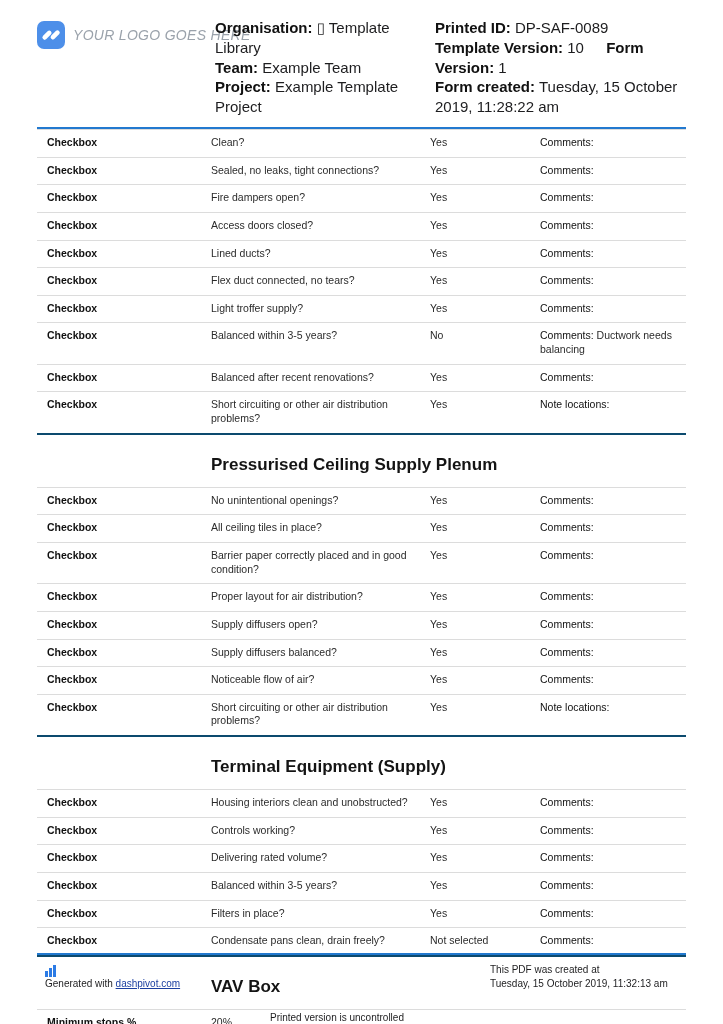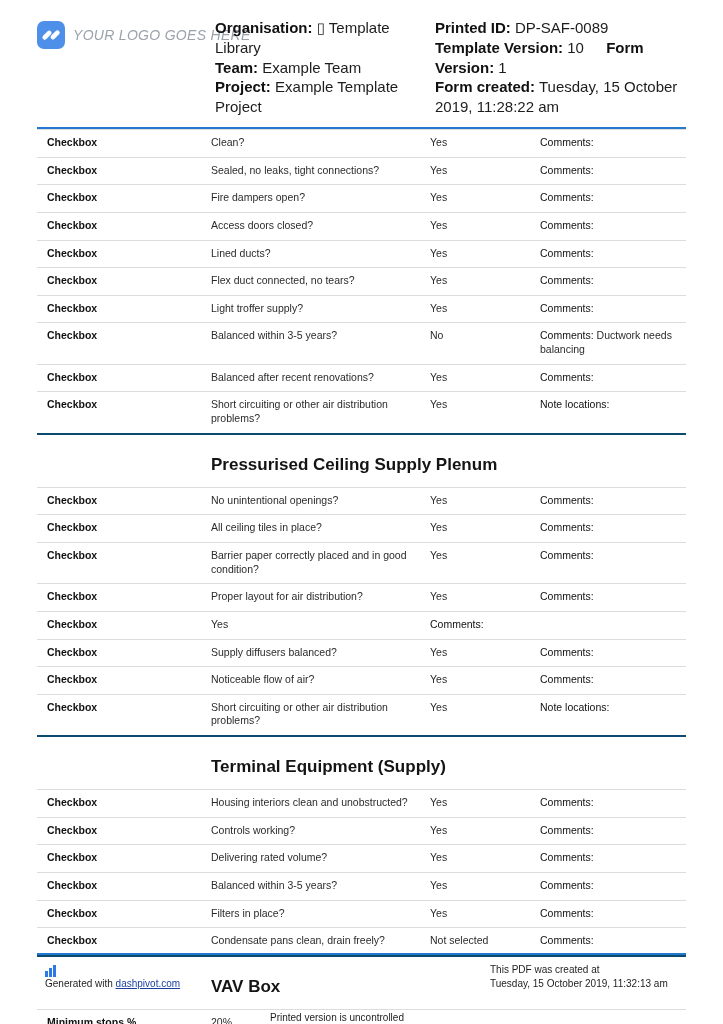--- a/index.html
+++ b/index.html
@@ -217,20 +217,21 @@
 
   <div class="row">
     <div class="cell-label">Checkbox</div>
     <div class="cell-question">Proper layout for air distribution?</div>
     <div class="cell-answer">Yes</div>
     <div class="cell-comment"><span class="clabel">Comments:</span><span class="cvalue"></span></div>
   </div>
 
   <div class="row">
     <div class="cell-label">Checkbox</div>
+    <div class="cell-question">Supply diffusers open?</div>
     <div class="cell-answer">Yes</div>
     <div class="cell-comment"><span class="clabel">Comments:</span><span class="cvalue"></span></div>
   </div>
 
   <div class="row">
     <div class="cell-label">Checkbox</div>
     <div class="cell-question">Supply diffusers balanced?</div>
     <div class="cell-answer">Yes</div>
     <div class="cell-comment"><span class="clabel">Comments:</span><span class="cvalue"></span></div>
   </div>

